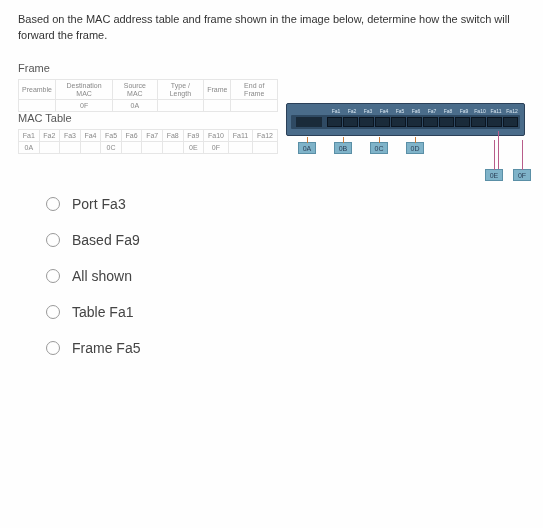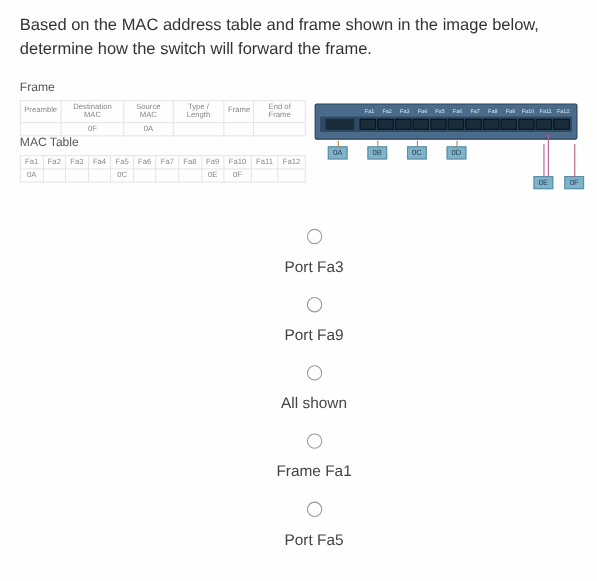--- a/index.html
+++ b/index.html
@@ -7,29 +7,29 @@
     font-family: Arial, sans-serif;
     background: #fefefe;
     width: 543px;
     height: 528px;
     padding: 12px 18px;
     color: #444;
     position: relative;
     overflow: hidden;
   }
   .question {
-    font-size: 15px;
+    font-size: 11px;
     line-height: 1.45;
     color: #333;
     margin-bottom: 18px;
   }
   .diagram-row {
     display: flex;
     gap: 8px;
-    align-items: center;
+    align-items: flex-end;
   }
   .left-col { flex: 0 0 260px; }
   .right-col { flex: 1; position: relative; }
 
   .section-title { font-size: 11px; color: #555; margin-bottom: 5px; }
 
   .frame-tbl table, .mac-tbl table {
     border-collapse: collapse;
     font-size: 7px;
     color: #888;
@@ -130,21 +130,20 @@
     margin-left: 28px;
   }
   .opt {
     display: flex;
     align-items: center;
     gap: 12px;
     font-size: 14px;
     color: #444;
     margin-bottom: 20px;
     cursor: pointer;
-    flex-direction: column;
   }
   .radio {
     width: 14px; height: 14px;
     border: 1.5px solid #999;
     border-radius: 50%;
     flex-shrink: 0;
   }
 </style>
 </head>
 <body>
@@ -260,27 +259,27 @@
   </div>
 </div>
 
 <div class="options">
   <div class="opt">
     <span class="radio"></span>
     <span>Port Fa3</span>
   </div>
   <div class="opt">
     <span class="radio"></span>
-    <span>Port Fa9</span>
+    <span>Based Fa9</span>
   </div>
   <div class="opt">
     <span class="radio"></span>
     <span>All shown</span>
   </div>
   <div class="opt">
     <span class="radio"></span>
-    <span>Frame Fa1</span>
-  </div>
-  <div class="opt">
-    <span class="radio"></span>
-    <span>Port Fa5</span>
+    <span>Table Fa1</span>
+  </div>
+  <div class="opt">
+    <span class="radio"></span>
+    <span>Frame Fa5</span>
   </div>
 </div>
 
 </body></html>

